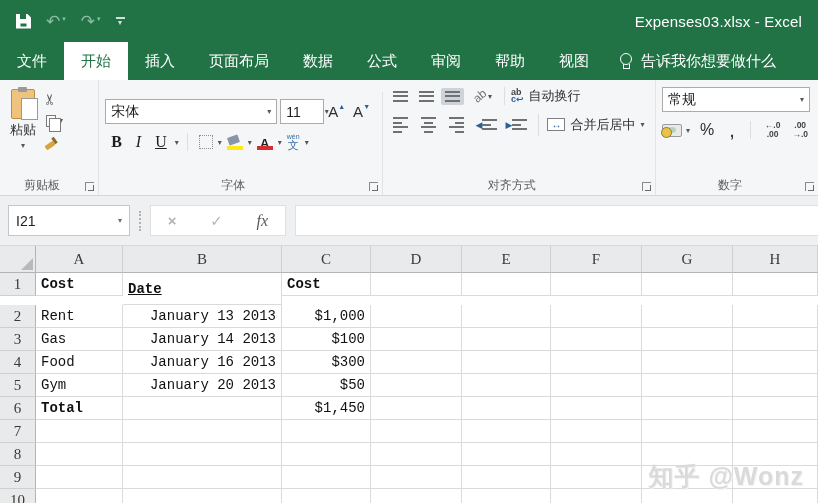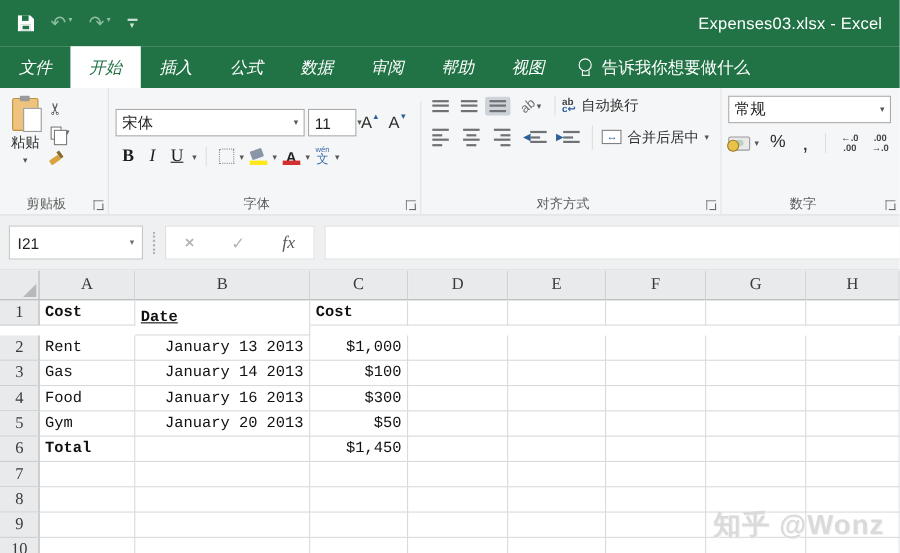--- a/index.html
+++ b/index.html
@@ -17,21 +17,21 @@
   .qat-btn { display: flex; align-items: flex-start; gap: 2px; color: #8fbda4; }
   .qat-glyph { font-size: 17px; line-height: 15px; font-family: "DejaVu Sans", sans-serif; }
   .dd-mini { font-size: 7px; line-height: 10px; }
   .qat-custom { display: flex; flex-direction: column; align-items: center; color:#cfe3d8; }
   .qat-custom::before { content:''; width: 9px; height: 2px; background: #cfe3d8; margin-bottom: 1px; }
   .qat-custom .dd-mini { font-size: 8px; line-height: 6px; }
   .win-title { margin-left: auto; padding-right: 16px; font-size: 15px; letter-spacing: 0.2px; }
 
   
   .tabrow { height: 38px; background: #217346; display: flex; align-items: stretch; flex: none; }
-  .tab { display: flex; align-items: center; padding: 0 17px; color: #fff; font-size: 15px; cursor: default; font-style: italic; }
+  .tab { display: flex; align-items: center; padding: 0 17px; color: #fff; font-size: 15px; cursor: default; }
   .tab.active { background: #fff; color: #217346; }
   .tellme { display: flex; align-items: center; gap: 9px; color: #fff; font-size: 15px; padding: 0 14px; }
   .bulb-icon { width: 12px; height: 12px; border: 1.5px solid #fff; border-radius: 50%; position: relative; margin-top:-5px; }
   .bulb-icon::after { content:''; position: absolute; left: 2px; top: 10.5px; width: 5px; height: 4px;
     border-left: 1.5px solid #fff; border-right: 1.5px solid #fff; border-bottom: 1.5px solid #fff; }
 
   
   .ribbon { height: 116px; background: #f5f6f7; border-bottom: 1px solid #d5d7d8; display: flex; flex: none; }
   .rgroup { position: relative; border-right: 1px solid #e1e3e5; padding: 7px 6px 18px 6px; }
   .glabel { position: absolute; bottom: 1px; left: 0; right: 14px; text-align: center; font-size: 12px; color: #5d5d5d; }
@@ -156,22 +156,23 @@
         <span class="dd-mini">▾</span>
       </span>
     </div>
     <div class="win-title">Expenses03.xlsx  -  Excel</div>
   </div>
 
   <div class="tabrow">
     <div class="tab">文件</div>
     <div class="tab active">开始</div>
     <div class="tab">插入</div>
+    <div class="tab">页面布局</div>
+    <div class="tab">数据</div>
     <div class="tab">公式</div>
-    <div class="tab">数据</div>
     <div class="tab">审阅</div>
     <div class="tab">帮助</div>
     <div class="tab">视图</div>
     <div class="tellme">
       <span class="bulb-icon"></span>
       <span>告诉我你想要做什么</span>
     </div>
   </div>
 
   <div class="ribbon">

